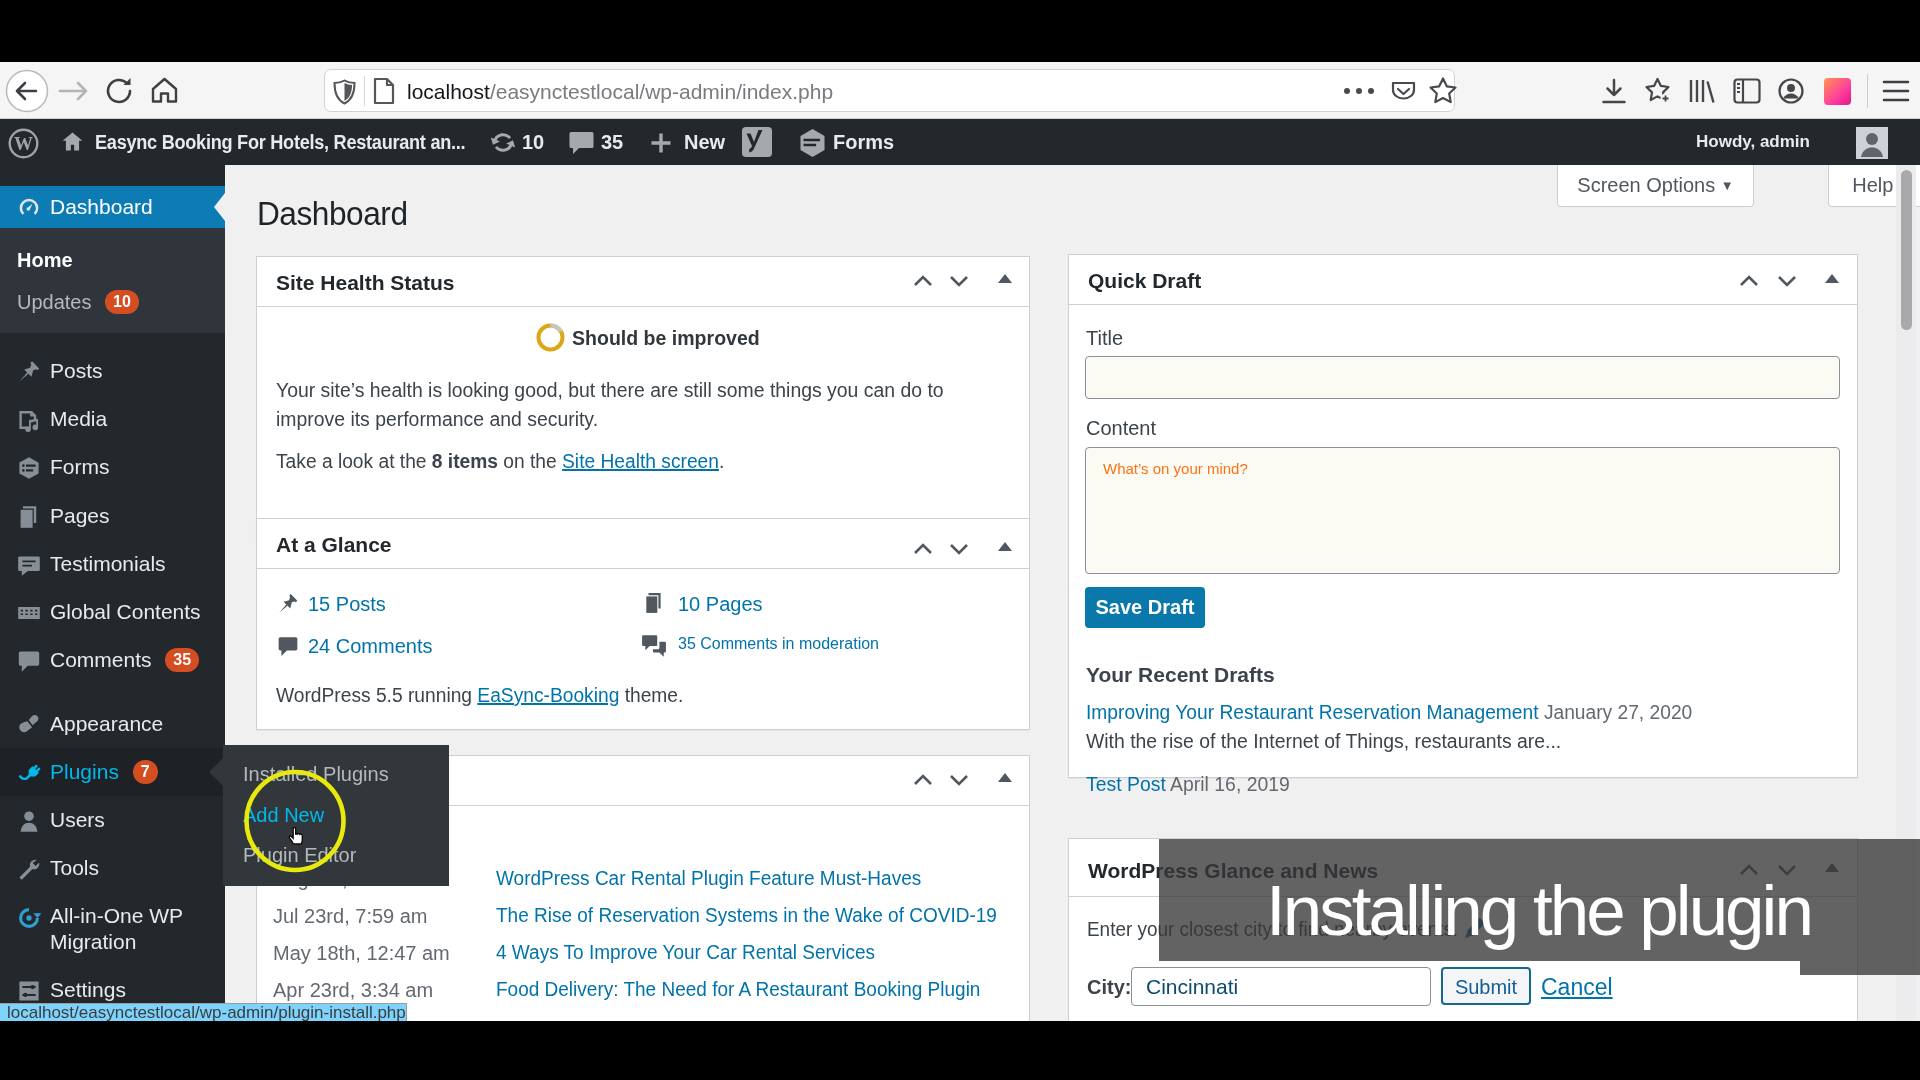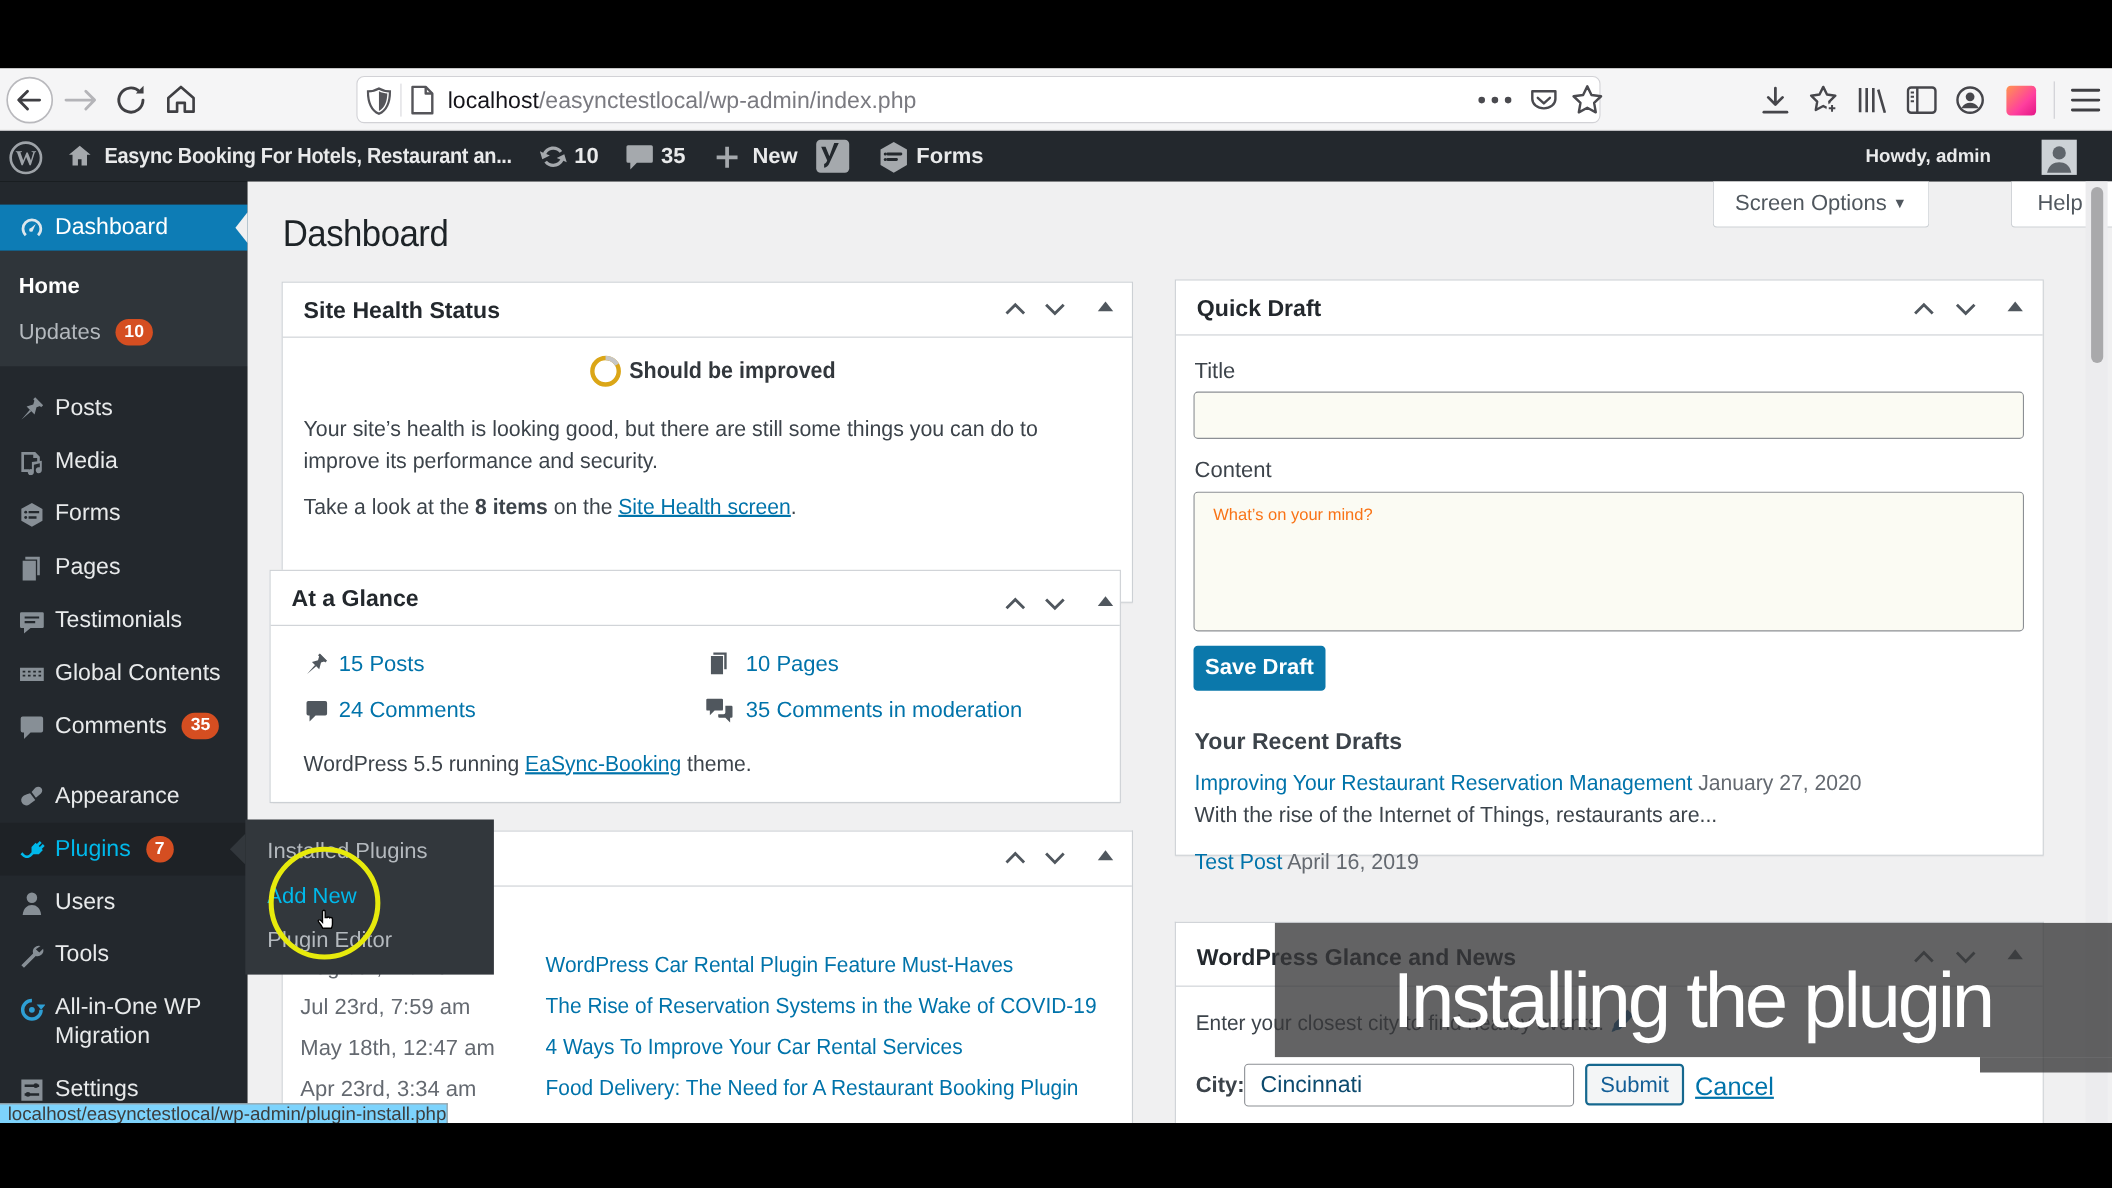--- a/index.html
+++ b/index.html
@@ -284,21 +284,21 @@
   </svg>
 <div class="abs" style="left:998px;top:274px;width:0;height:0;border-left:7px solid transparent;border-right:7px solid transparent;border-bottom:9px solid #50575e"></div>
 <svg class="abs" style="left:536px;top:323px" width="29" height="29" viewBox="0 0 29 29">
  <circle cx="14.5" cy="14.5" r="12" fill="none" stroke="#dba617" stroke-width="4"></circle>
  <path d="M14.5 2.5a12 12 0 0 1 10.4 6" fill="none" stroke="#c6c6c6" stroke-width="4"></path>
 </svg>
 <div class="abs" style="left:572px;top:326px;font-size:21px;font-weight:bold;color:#32373c;transform:scaleX(0.93);transform-origin:0 50%">Should be improved</div>
 <div class="abs" style="transform:scaleX(0.97);transform-origin:0 50%;left:276px;top:376px;font-size:20px;line-height:29px;color:#3c434a">Your site’s health is looking good, but there are still some things you can do to<br>improve its performance and security.</div>
 <div class="abs" style="transform:scaleX(0.96);transform-origin:0 50%;left:276px;top:450px;font-size:20px;color:#3c434a">Take a look at the <b>8 items</b> on the <a class="lnk" style="text-decoration:underline">Site Health screen</a>.</div>
 
-<div class="postbox" style="left:245px;top:518px;width:774px;height:212px">
+<div class="postbox" style="left:256px;top:518px;width:774px;height:212px">
  <div class="pbhead"></div>
  <div class="pbtitle">At a Glance</div>
 </div>
 <svg class="abs" style="left:913px;top:540px" width="20" height="18" viewBox="0 0 20 18">
     <path d="M2 13 10 5l8 8" stroke="#50575e" stroke-width="2.6" fill="none"></path>
   </svg>
 <svg class="abs" style="left:949px;top:540px" width="20" height="18" viewBox="0 0 20 18">
     <path d="M2 5l8 8 8-8" stroke="#50575e" stroke-width="2.6" fill="none"></path>
   </svg>
 <div class="abs" style="left:998px;top:542px;width:0;height:0;border-left:7px solid transparent;border-right:7px solid transparent;border-bottom:9px solid #50575e"></div>
@@ -313,21 +313,21 @@
   </svg>
 <div class="abs" style="left:678px;top:593px;font-size:20px"><a class="lnk">10 Pages</a></div>
 <svg class="abs" style="left:277px;top:635px" width="22" height="22" viewBox="0 0 20 20">
     <path fill="#50575e" d="M3 2h14a1.5 1.5 0 0 1 1.5 1.5v9A1.5 1.5 0 0 1 17 14h-8l-5 5v-5H3a1.5 1.5 0 0 1-1.5-1.5v-9A1.5 1.5 0 0 1 3 2z"></path>
   </svg>
 <div class="abs" style="left:308px;top:635px;font-size:20px"><a class="lnk">24 Comments</a></div>
 <svg class="abs" style="left:641px;top:633px" width="26" height="26" viewBox="0 0 24 24">
     <path fill="#50575e" d="M2 2h12a1 1 0 0 1 1 1v8a1 1 0 0 1-1 1H8l-4 4v-4H2a1 1 0 0 1-1-1V3a1 1 0 0 1 1-1z"></path>
     <path fill="#50575e" d="M17 8h5a1 1 0 0 1 1 1v8a1 1 0 0 1-1 1h-1v4l-4-4h-5a1 1 0 0 1-1-1v-2h4.5A1.5 1.5 0 0 0 17 13.5z"></path>
   </svg>
-<div class="abs" style="left:678px;top:635px;font-size:20px"><a class="lnk">35 Comments in moderation</a></div>
+<div class="abs" style="left:678px;top:635px;font-size:16px"><a class="lnk">35 Comments in moderation</a></div>
 <div class="abs" style="transform:scaleX(0.96);transform-origin:0 50%;left:276px;top:684px;font-size:20px;color:#3c434a">WordPress 5.5 running <a class="lnk" style="text-decoration:underline">EaSync-Booking</a> theme.</div>
 
 <div class="postbox" style="left:256px;top:755px;width:774px;height:266px;border-bottom:none">
  <div class="pbhead"></div>
 </div>
 <svg class="abs" style="left:913px;top:771px" width="20" height="18" viewBox="0 0 20 18">
     <path d="M2 13 10 5l8 8" stroke="#50575e" stroke-width="2.6" fill="none"></path>
   </svg>
 <svg class="abs" style="left:949px;top:771px" width="20" height="18" viewBox="0 0 20 18">
     <path d="M2 5l8 8 8-8" stroke="#50575e" stroke-width="2.6" fill="none"></path>

